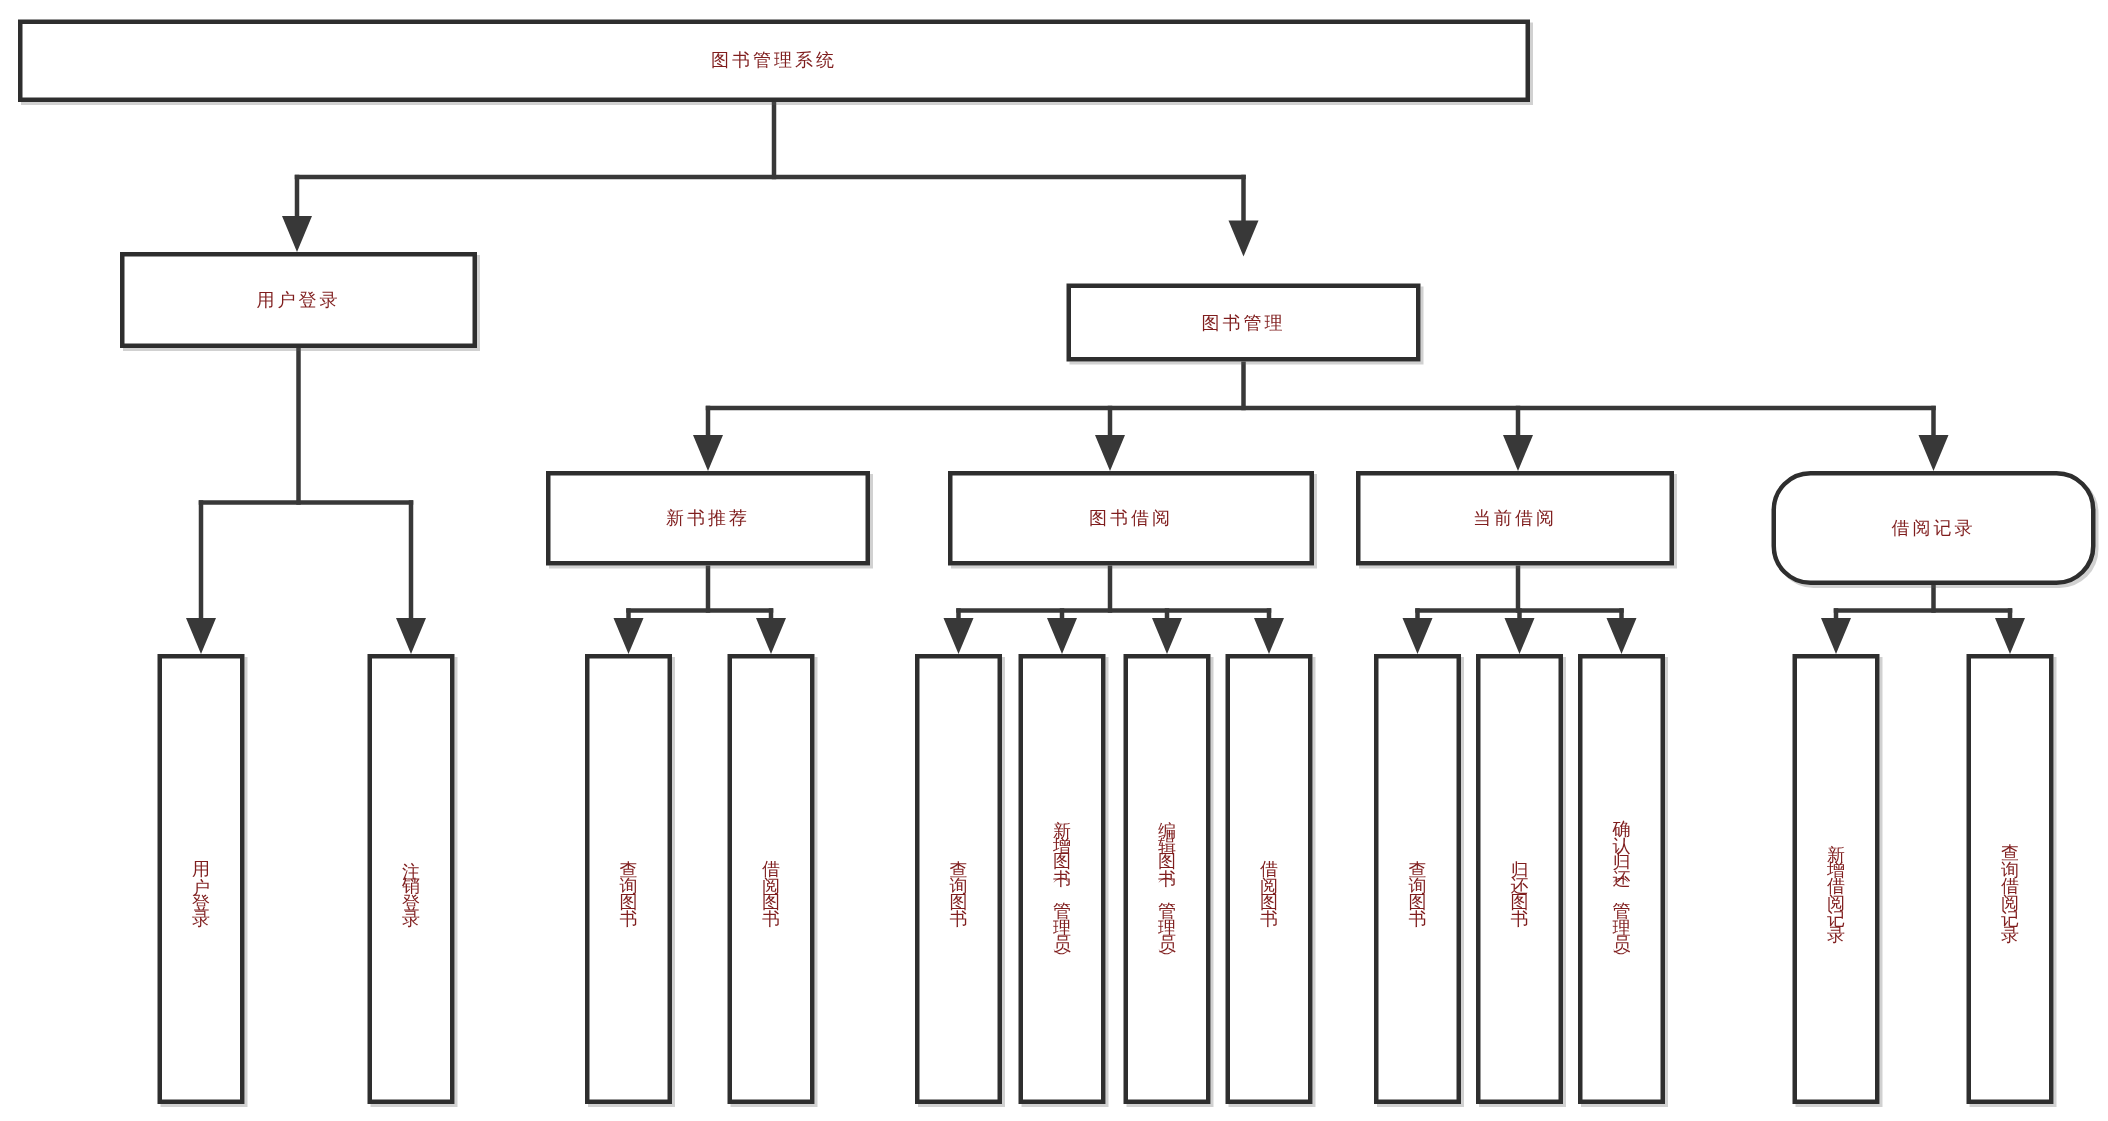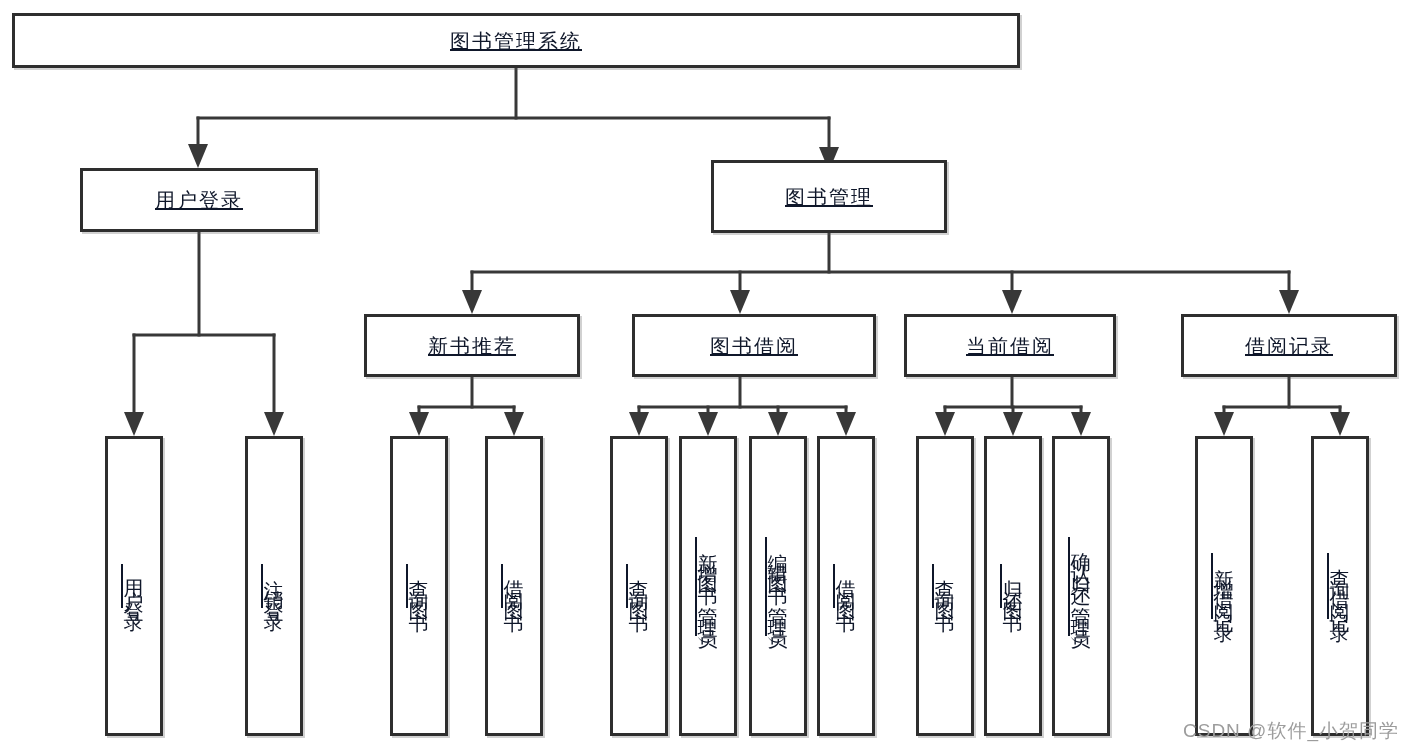--- a/index.html
+++ b/index.html
@@ -29,26 +29,25 @@
     background: #ffffff;
     border: 3px solid #2e2e2e;
     box-shadow: 2px 2px 0 rgba(90,90,90,0.28);
     display: flex;
     align-items: center;
     justify-content: center;
     z-index: 2;
     color: #2f2f2f;
   }
   .node .node-label {
-    font-size: 20px;
+    font-size: 12px;
     line-height: 1.2;
     letter-spacing: 2px;
     white-space: nowrap;
-    color: #0f172a;
-    text-decoration: underline;
+    color: #7f1d1d;
   }
   .node.v .node-label {
     writing-mode: vertical-rl;
     text-orientation: mixed;
     letter-spacing: 11px;
     line-height: 1;
     white-space: normal;
   }
   .watermark {
     position: absolute;
@@ -119,33 +118,33 @@
       <polygon points="1214,412 1234,412 1224,436" fill="#383838"></polygon>
       <polygon points="1330,412 1350,412 1340,436" fill="#383838"></polygon>
     </svg>
   <div id="nodes">
       <div class="node h" style="left: 12px; top: 13px; width: 1008px; height: 55px;">
     <span class="node-label">图书管理系统</span>
   </div>
       <div class="node h" style="left: 80px; top: 168px; width: 238px; height: 64px;">
     <span class="node-label">用户登录</span>
   </div>
-      <div class="node h" style="left: 711px; top: 160px; width: 236px; height: 73px;">
+      <div class="node h" style="left: 711px; top: 189px; width: 236px; height: 52px;">
     <span class="node-label">图书管理</span>
   </div>
       <div class="node h" style="left: 364px; top: 314px; width: 216px; height: 63px;">
     <span class="node-label">新书推荐</span>
   </div>
       <div class="node h" style="left: 632px; top: 314px; width: 244px; height: 63px;">
     <span class="node-label">图书借阅</span>
   </div>
       <div class="node h" style="left: 904px; top: 314px; width: 212px; height: 63px;">
     <span class="node-label">当前借阅</span>
   </div>
-      <div class="node h" style="left: 1181px; top: 314px; width: 216px; height: 63px;">
+      <div class="node h" style="left: 1181px; top: 314px; width: 216px; height: 76px; border-radius: 26px;">
     <span class="node-label">借阅记录</span>
   </div>
       <div class="node v" style="left: 105px; top: 436px; width: 58px; height: 300px;">
     <span class="node-label">用户登录</span>
   </div>
       <div class="node v" style="left: 245px; top: 436px; width: 58px; height: 300px;">
     <span class="node-label">注销登录</span>
   </div>
       <div class="node v" style="left: 390px; top: 436px; width: 58px; height: 300px;">
     <span class="node-label">查询图书</span>
@@ -174,14 +173,13 @@
       <div class="node v" style="left: 1052px; top: 436px; width: 58px; height: 300px;">
     <span class="node-label">确认归还（管理员）</span>
   </div>
       <div class="node v" style="left: 1195px; top: 436px; width: 58px; height: 300px;">
     <span class="node-label">新增借阅记录</span>
   </div>
       <div class="node v" style="left: 1311px; top: 436px; width: 58px; height: 300px;">
     <span class="node-label">查询借阅记录</span>
   </div>
     </div>
-  <div class="watermark">CSDN @软件_小贺同学</div>
 </div>
 
 </body></html>

